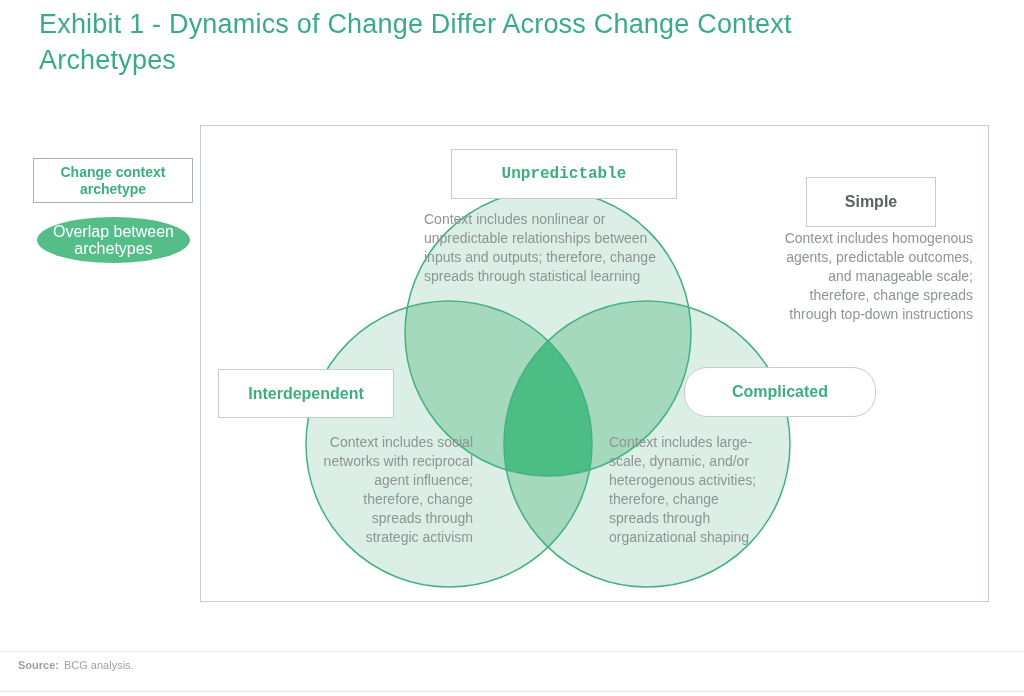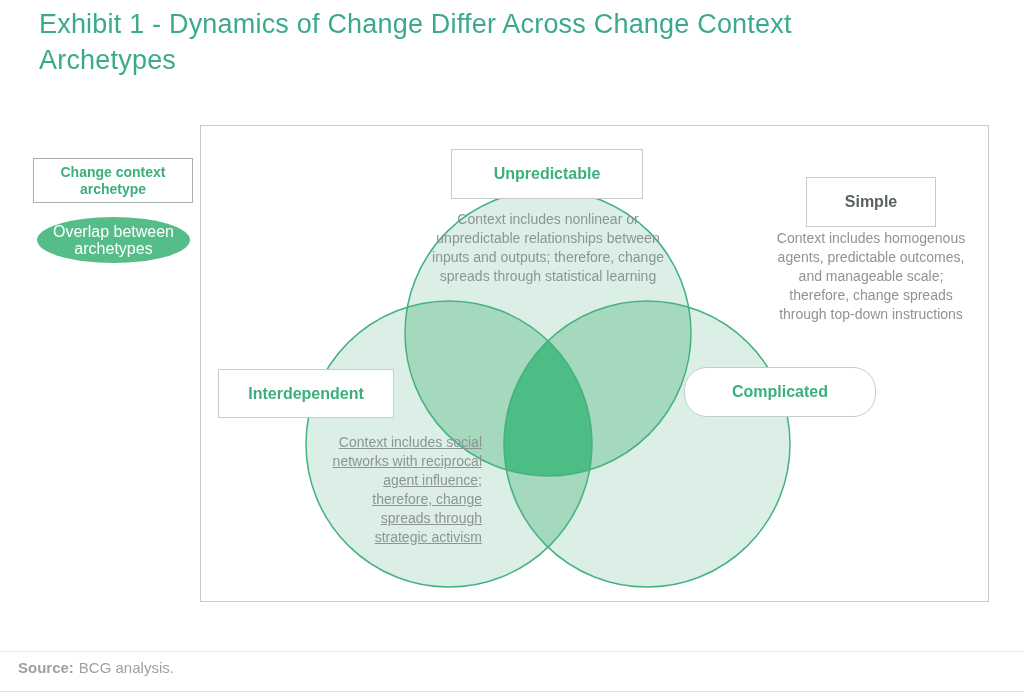--- a/index.html
+++ b/index.html
@@ -50,38 +50,38 @@
     border:1px solid var(--box-border);background:#fff;
   }
   .venn-svg{position:absolute;left:0;top:0;width:789px;height:477px;}
 
   .label-box{
     position:absolute;background:#fff;border:1px solid var(--box-border);
     display:flex;align-items:center;justify-content:center;text-align:center;
     font-size:16px;font-weight:700;color:var(--label-green);
   }
   .label-box.dark{color:var(--dark-label);}
-  .label-unpredictable{left:250px;top:23px;width:192px;height:50px;}
+  .label-unpredictable{left:250px;top:23px;width:226px;height:50px;font-family:Liberation Mono, monospace;}
   .label-simple{left:605px;top:51px;width:130px;height:50px;}
   .label-interdependent{left:17px;top:243px;width:176px;height:49px;}
   .label-complicated{left:483px;top:241px;width:192px;height:50px;border-radius:23px;}
 
   .desc{
     position:absolute;font-size:14px;line-height:19px;color:var(--text-gray);
   }
-  .desc-top{left:223px;top:84px;width:248px;text-align:center;}
-  .desc-simple{left:568px;top:103px;width:204px;text-align:center;}
-  .desc-left{left:126px;top:307px;width:155px;text-align:right;text-decoration:underline;}
+  .desc-top{left:223px;top:84px;width:248px;text-align:left;}
+  .desc-simple{left:568px;top:103px;width:204px;text-align:right;}
+  .desc-left{left:117px;top:307px;width:155px;text-align:right;}
   .desc-right{left:408px;top:307px;width:152px;text-align:left;}
 
   
   .divider-top{position:absolute;left:0;top:651px;width:1024px;height:1px;background:var(--divider);}
   .divider-bottom{position:absolute;left:0;top:691px;width:1024px;height:1px;background:var(--divider-dark);}
   .source{
-    position:absolute;left:18px;top:659px;font-size:15px;color:var(--source-gray);
+    position:absolute;left:18px;top:659px;font-size:11px;color:var(--source-gray);
   }
   .source .src-label{font-weight:700;margin-right:5px;}
 </style>
 </head>
 <body>
 
 <div class="page">
 
   <div class="title">Exhibit 1 - Dynamics of Change Differ Across Change Context Archetypes</div>
 
@@ -143,20 +143,21 @@
       <span>Interdependent</span>
     </div>
 
     <div class="label-box label-complicated">
       <span>Complicated</span>
     </div>
 
     <div class="desc desc-top">Context includes nonlinear or unpredictable relationships between inputs and outputs; therefore, change spreads through statistical learning</div>
     <div class="desc desc-simple">Context includes homogenous agents, predictable outcomes, and manageable scale; therefore, change spreads through top-down instructions</div>
     <div class="desc desc-left">Context includes social networks with reciprocal agent influence; therefore, change spreads through strategic activism</div>
+    <div class="desc desc-right">Context includes large-scale, dynamic, and/or heterogenous activities; therefore, change spreads through organizational shaping</div>
 
   </div>
 
   <div class="divider-top"></div>
   <div class="source">
     <span class="src-label">Source:</span><span>BCG analysis.</span>
   </div>
   <div class="divider-bottom"></div>
 
 </div>

